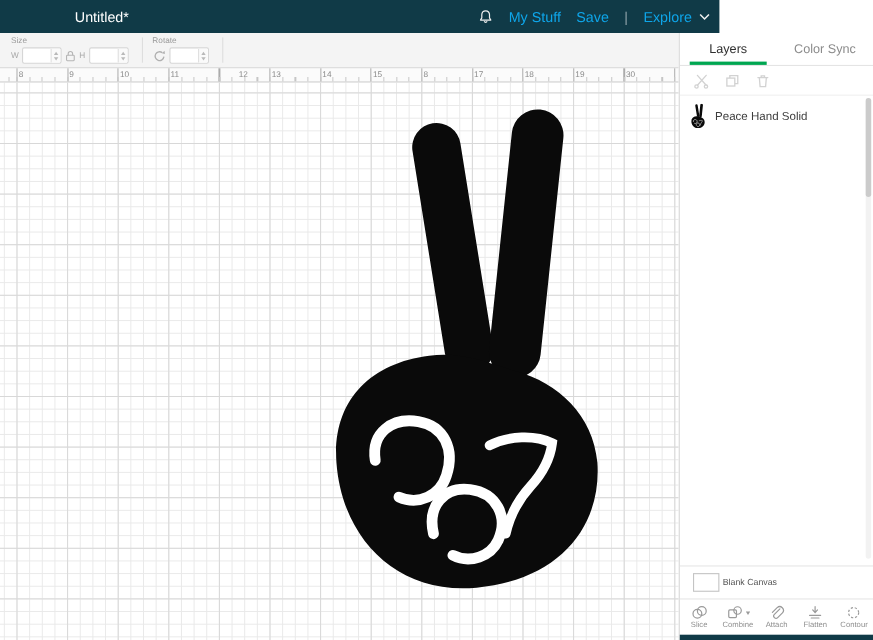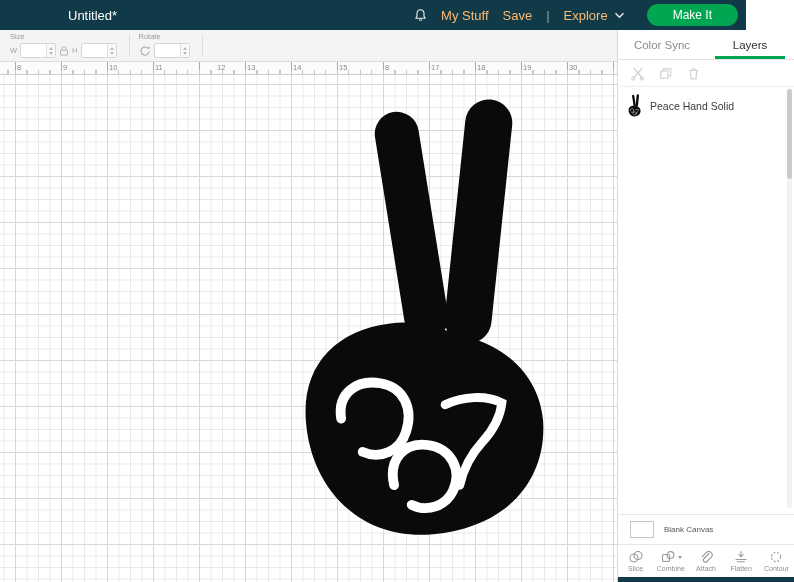--- a/index.html
+++ b/index.html
@@ -8,25 +8,25 @@
     --grid-minor:#e9e9e9;
     --grid-major:#d8d8d8;
     --shape-color:#0a0a0a;
   }
   *{box-sizing:border-box;margin:0;padding:0}
   html,body{width:794px;height:582px;overflow:hidden;background:#fff;
     font-family:"Liberation Sans",sans-serif;}
   #app{position:relative;width:794px;height:582px;overflow:hidden}
 
   
-  .topbar{position:absolute;top:0;left:0;width:746px;height:30px;background:var(--topbar-bg);
+  .topbar{position:absolute;top:0;left:0;width:654px;height:30px;background:var(--topbar-bg);
     display:flex;align-items:center;color:#fff;z-index:6}
   .title{margin-left:68px;font-size:13px;color:#fff;cursor:pointer}
   .topbar-right{margin-left:auto;display:flex;align-items:center;gap:14px;padding-right:8px;font-size:13px}
-  .nav-link{color:#fdba74;cursor:pointer;display:flex;align-items:center;gap:6px;white-space:nowrap}
+  .nav-link{color:#0ea5e9;cursor:pointer;display:flex;align-items:center;gap:6px;white-space:nowrap}
   .sep{color:rgba(255,255,255,.5);font-size:13px}
   .make-it{background:var(--accent-green);color:#fff;border:none;border-radius:12px;height:22px;
     padding:0 26px;font-size:12px;font-family:inherit;cursor:pointer;margin-left:8px}
   .icon svg{display:block}
 
   
   .edit-toolbar{position:absolute;top:30px;left:0;width:617px;height:32px;background:#f4f4f4;
     border-bottom:1px solid #dcdcdc;display:flex;align-items:stretch;padding:0 8px;z-index:5}
   .tb-group{display:flex;flex-direction:column;justify-content:center;padding:2px 5px 3px 2px}
   .tb-label{font-size:7.5px;color:#9b9b9b;margin-bottom:2px}
@@ -76,21 +76,21 @@
   .tab.active::after{content:"";position:absolute;left:9px;right:9px;bottom:0;height:3px;
     background:var(--accent-green)}
   .panel-icons{height:27px;display:flex;align-items:center;gap:13px;padding:0 12px;
     border-bottom:1px solid #efefef;flex:0 0 auto}
   .layer-list{flex:1;position:relative;overflow:hidden}
   .layer-row{display:flex;align-items:center;gap:9px;padding:7px 10px;cursor:pointer}
   .layer-thumb{width:13px;height:23px;flex:0 0 auto}
   .layer-name{font-size:10.5px;color:#3d3d3d}
   .scrollbar{position:absolute;top:2px;right:2px;bottom:6px;width:5px;background:#f2f2f2;border-radius:3px}
   .scroll-thumb{position:absolute;top:0;left:0;right:0;height:90px;background:#cbcbcb;border-radius:3px}
-  .blank-row{height:30px;display:flex;align-items:center;gap:10px;padding:0 12px;
+  .blank-row{height:30px;display:flex;align-items:center;gap:3px;padding:0 12px;
     border-top:1px solid #e6e6e6;flex:0 0 auto;cursor:pointer}
   .swatch{width:24px;height:17px;background:#fff;border:1px solid #c4c4c4}
   .blank-label{font-size:8px;color:#555}
   .panel-tools{height:33px;display:flex;border-top:1px solid #e6e6e6;flex:0 0 auto}
   .tool{flex:1;display:flex;flex-direction:column;align-items:center;justify-content:center;gap:1px;cursor:pointer}
   .tool-row{display:flex;align-items:center;gap:2px}
   .caret{width:0;height:0;border-left:2.5px solid transparent;border-right:2.5px solid transparent;
     border-top:3px solid #9a9a9a}
   .tool-label{font-size:7px;color:#8f8f8f}
   .bottom-strip{height:5px;background:var(--topbar-bg);flex:0 0 auto}
@@ -129,21 +129,20 @@
       <span class="nav-link">Save</span>
       <span class="sep">|</span>
       <span class="nav-link">
         <span>Explore</span>
         <span class="icon">
           <svg width="11" height="7" viewBox="0 0 11 7" fill="none" stroke="#f0f0f0" stroke-width="1.4">
             <path d="M1.5 1.2 L5.5 5.2 L9.5 1.2"></path>
           </svg>
         </span>
       </span>
-      <button class="make-it">Make It</button>
     </div>
   </header>
 
   <div class="edit-toolbar">
     <div class="tb-group">
       <div class="tb-label">Size</div>
       <div class="tb-row">
         <span class="axis">W</span>
         <div class="num-input">
           <span class="val"></span>
@@ -213,25 +212,25 @@
   <div class="canvas">
     <div class="shape">
       <svg viewBox="0 0 255 460">
         <use href="#peace-hand"></use>
       </svg>
     </div>
   </div>
 
   <aside class="right-panel">
     <div class="tabs">
+      <div class="tab active">
+        <span>Layers</span>
+      </div>
       <div class="tab">
         <span>Color Sync</span>
-      </div>
-      <div class="tab active">
-        <span>Layers</span>
       </div>
     </div>
 
     <div class="panel-icons">
       <span class="icon">
         <svg width="15" height="15" viewBox="0 0 15 15" fill="none" stroke="#d2d2d2" stroke-width="1.2" stroke-linecap="round">
           <path d="M4 2.5 L12 11.5 M12 2.5 L4 11.5"></path>
           <circle cx="3.2" cy="12.6" r="1.5"></circle>
             <circle cx="11.8" cy="12.6" r="1.5"></circle>
         </svg>

